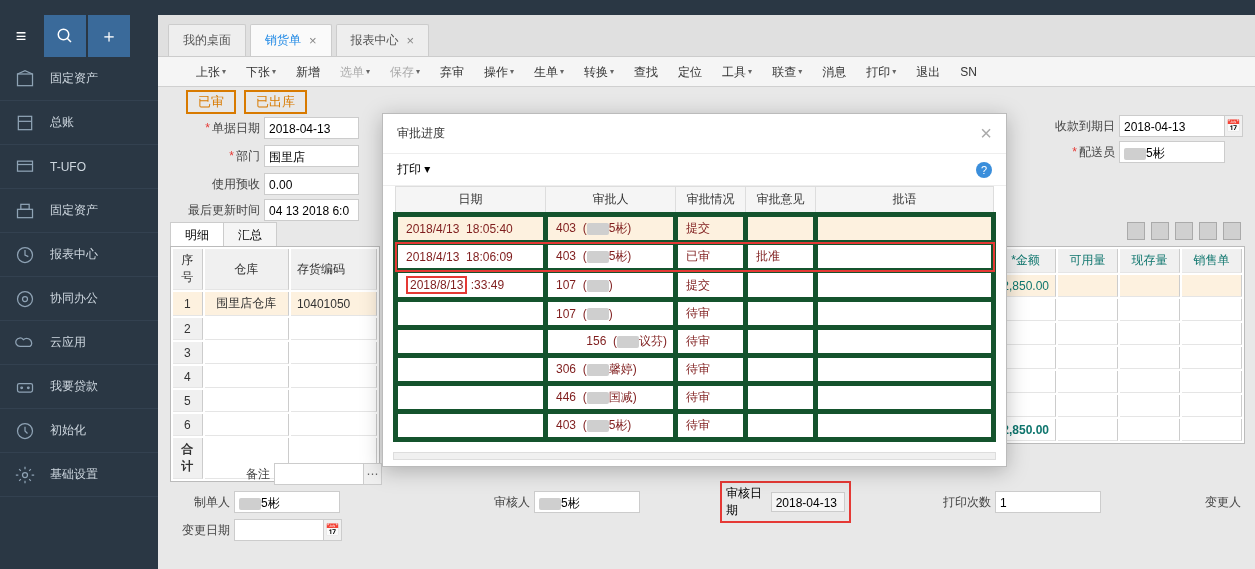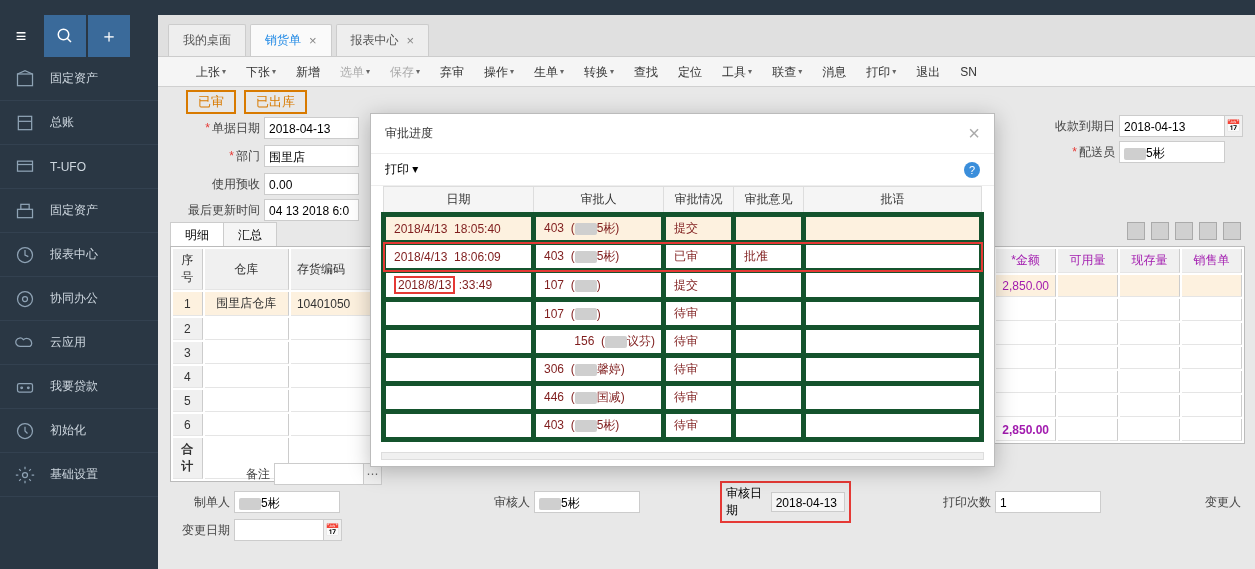--- a/index.html
+++ b/index.html
@@ -60,38 +60,38 @@
 .grid th, .grid td { border-right: 1px solid #ccc; border-bottom: 1px solid #e5e5e5; padding: 3px 6px; text-align: center; height: 22px; font-weight: normal; color: #333;}
 .grid th { background: #f0f0f0; }
 .grid td.lh { background: #f0f0f0; }
 .grid tr.hl td { background: #fdf1df; }
 .grid .serial { width: 30px; }
 .grid .ware { width: 90px; }
 .grid .code { width: 88px; text-align: left;}
 
 
 .rgrid { position: absolute; right: 10px; top: 246px; border: 1px solid #bbb; background: #fff;}
-.rgrid th, .rgrid td { border-right: 1px solid #ccc; border-bottom: 1px solid #e5e5e5; padding: 3px 6px; text-align: center; height: 22px; font-weight: normal; color: #a21caf;}
+.rgrid th, .rgrid td { border-right: 1px solid #ccc; border-bottom: 1px solid #e5e5e5; padding: 3px 6px; text-align: center; height: 22px; font-weight: normal; color: #0f766e;}
 .rgrid th { background: #f0f0f0; }
 .rgrid tr.hl td { background: #fdf1df; }
 .rgrid .c { width: 60px; }
 
 
 .bottom { position: absolute; left: 170px; right: 10px; top: 500px; }
 .bottom .row { display: flex; gap: 20px; align-items: center; height: 28px;}
 .bottom .field label { width: 60px; }
 .bottom .field .val { width: 106px; }
 
 
 .audit-highlight { border: 2px solid #e53935; padding: 2px 4px; display: inline-flex; align-items: center;}
 .audit-highlight label { margin-right: 6px; }
 .audit-highlight .val { background: #f5f5f5; border:1px solid #ccc; width:90px; height:20px; line-height:20px; padding:0 4px;}
 
 
-.modal-mask { position: absolute; left: 370px; top: 113px; width: 625px; background: #fff; border: 1px solid #bbb; box-shadow: 0 4px 20px rgba(0,0,0,.25); z-index: 100;}
+.modal-mask { position: absolute; left: 382px; top: 113px; width: 625px; background: #fff; border: 1px solid #bbb; box-shadow: 0 4px 20px rgba(0,0,0,.25); z-index: 100;}
 .modal-head { height: 40px; display: flex; align-items: center; padding: 0 14px; color: #333; font-size: 15px; border-bottom: 1px solid #eee;}
 .modal-head .close { margin-left: auto; color: #aaa; font-size: 20px; cursor: pointer; }
 .modal-tools { height: 32px; display: flex; align-items: center; padding: 0 14px; border-bottom: 1px solid #eee; gap: 4px;}
 .modal-tools .help { margin-left: auto; width: 16px; height: 16px; border-radius: 50%; background: #3a8edb; color: #fff; font-size: 11px; text-align: center; line-height: 16px;}
 .modal-grid-wrap { padding: 0 10px 10px; }
 .mgrid { width: 100%; border-collapse: collapse; }
 .mgrid th { background: #f5f5f5; border: 1px solid #ddd; padding: 4px 6px; font-weight: normal; color: #333; text-align: center;}
 .mgrid td { border: 5px solid #14532d; padding: 3px 6px; color: #7f1d1d; height: 22px; text-align: center;}
 .mgrid tr.submitted td { background: #fdf1df; }
 .mgrid .redbox { border: 2px solid #e53935; display: inline-block; padding: 0 2px;}

